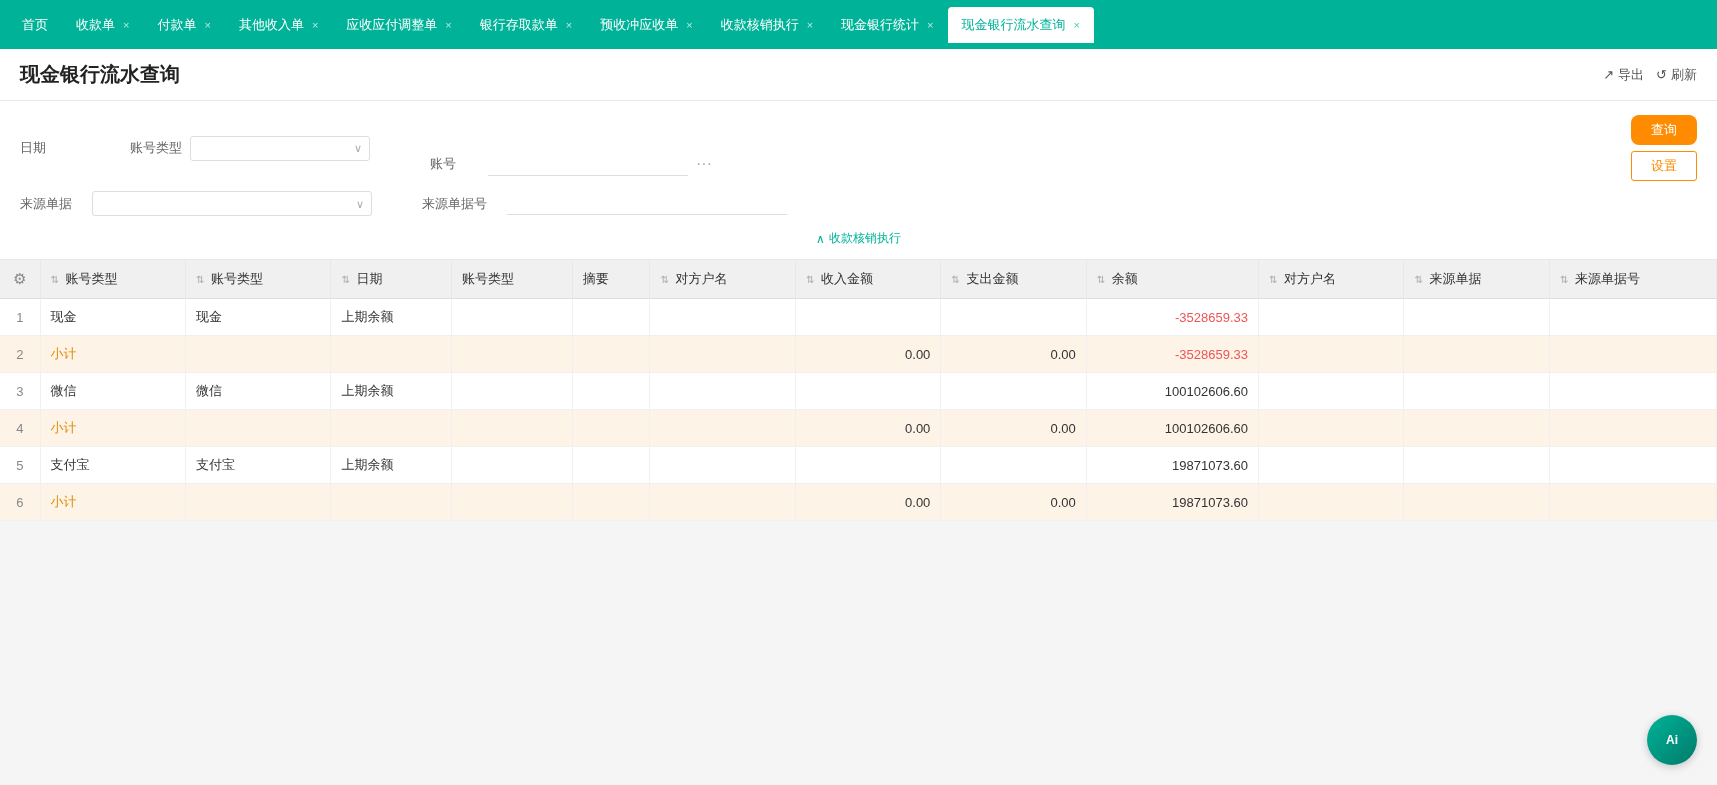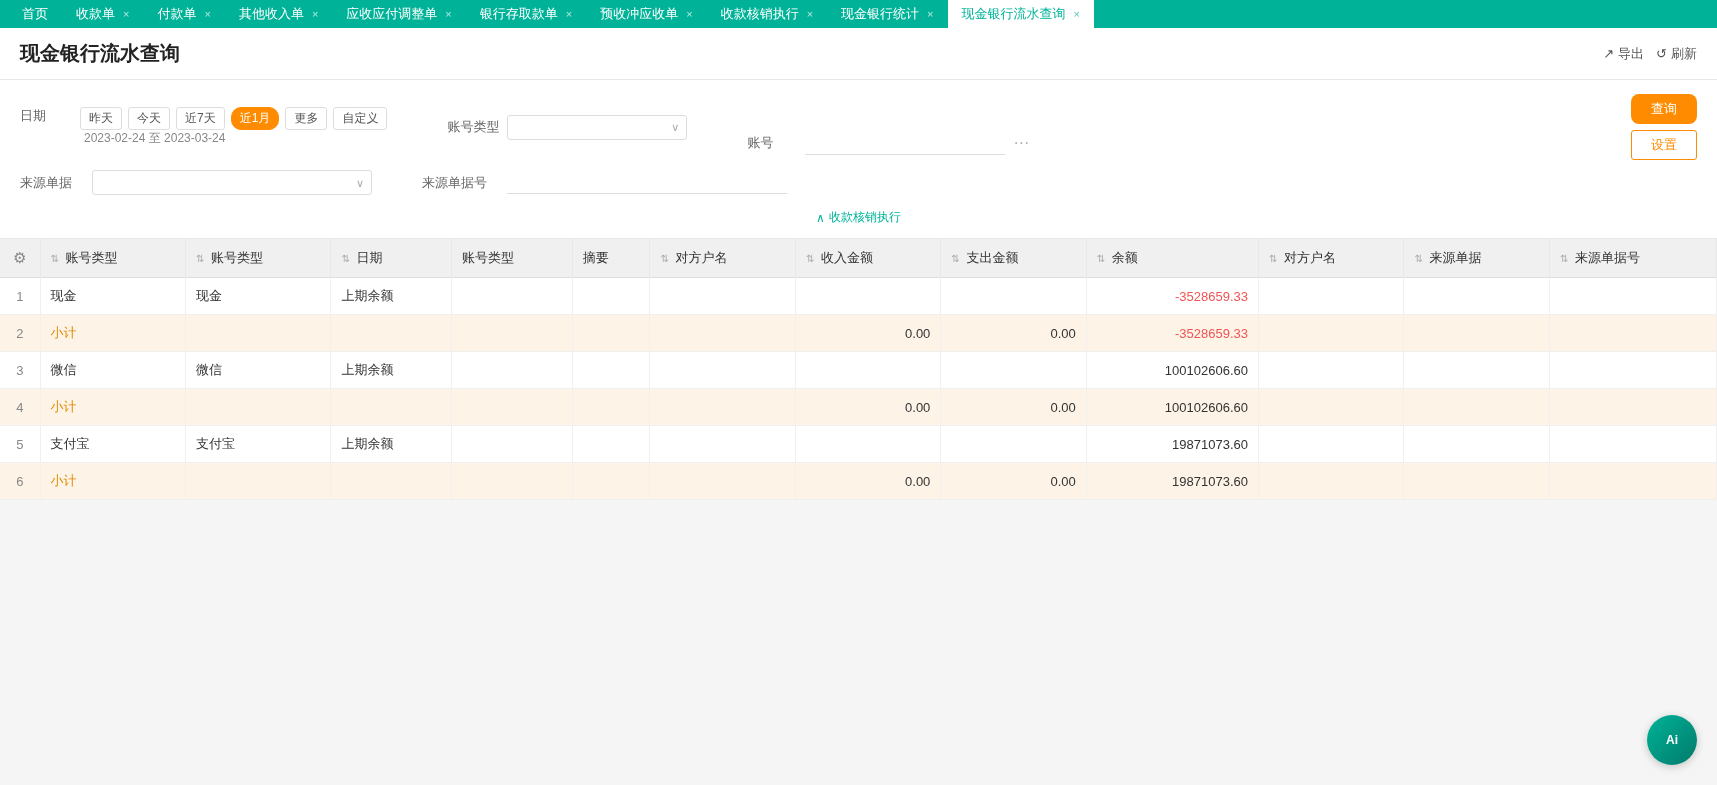--- a/index.html
+++ b/index.html
@@ -3,21 +3,21 @@
   <meta charset="utf-8">
   <style>
     * { box-sizing: border-box; margin: 0; padding: 0; }
     body { font-family: 'Microsoft YaHei', Arial, sans-serif; font-size: 13px; background: #f5f5f5; color: #333; }
 
     
     .top-nav {
       background: #00b398;
       display: flex;
       align-items: center;
-      height: 28px;
+      height: 49px;
       padding: 0 8px;
       gap: 0;
       overflow: hidden;
     }
     .nav-item {
       color: #fff;
       padding: 0 14px;
       height: 36px;
       line-height: 36px;
       cursor: pointer;
@@ -292,31 +292,20 @@
       <span>刷新</span>
     </button>
   </div>
 </div>
 
 <div class="filter-area">
   <div class="filter-row">
 
     <div style="display:flex;align-items:flex-start;gap:10px;">
       <span class="filter-label">日期</span>
-      <div class="date-block">
-        <div class="date-btn-row">
-          <button class="date-btn">昨天</button>
-          <button class="date-btn">今天</button>
-          <button class="date-btn">近7天</button>
-          <button class="date-btn active">近1月</button>
-          <button class="date-btn">更多</button>
-          <button class="date-btn">自定义</button>
-        </div>
-        <span class="date-range">2023-02-24 至 2023-03-24</span>
-      </div>
     </div>
 
     <div class="filter-select" style="margin-left:40px;">
       <span class="filter-label">账号类型</span>
       <div class="select-wrapper">
         <select class="select-box">
           <option value=""></option>
         </select>
       </div>
     </div>

